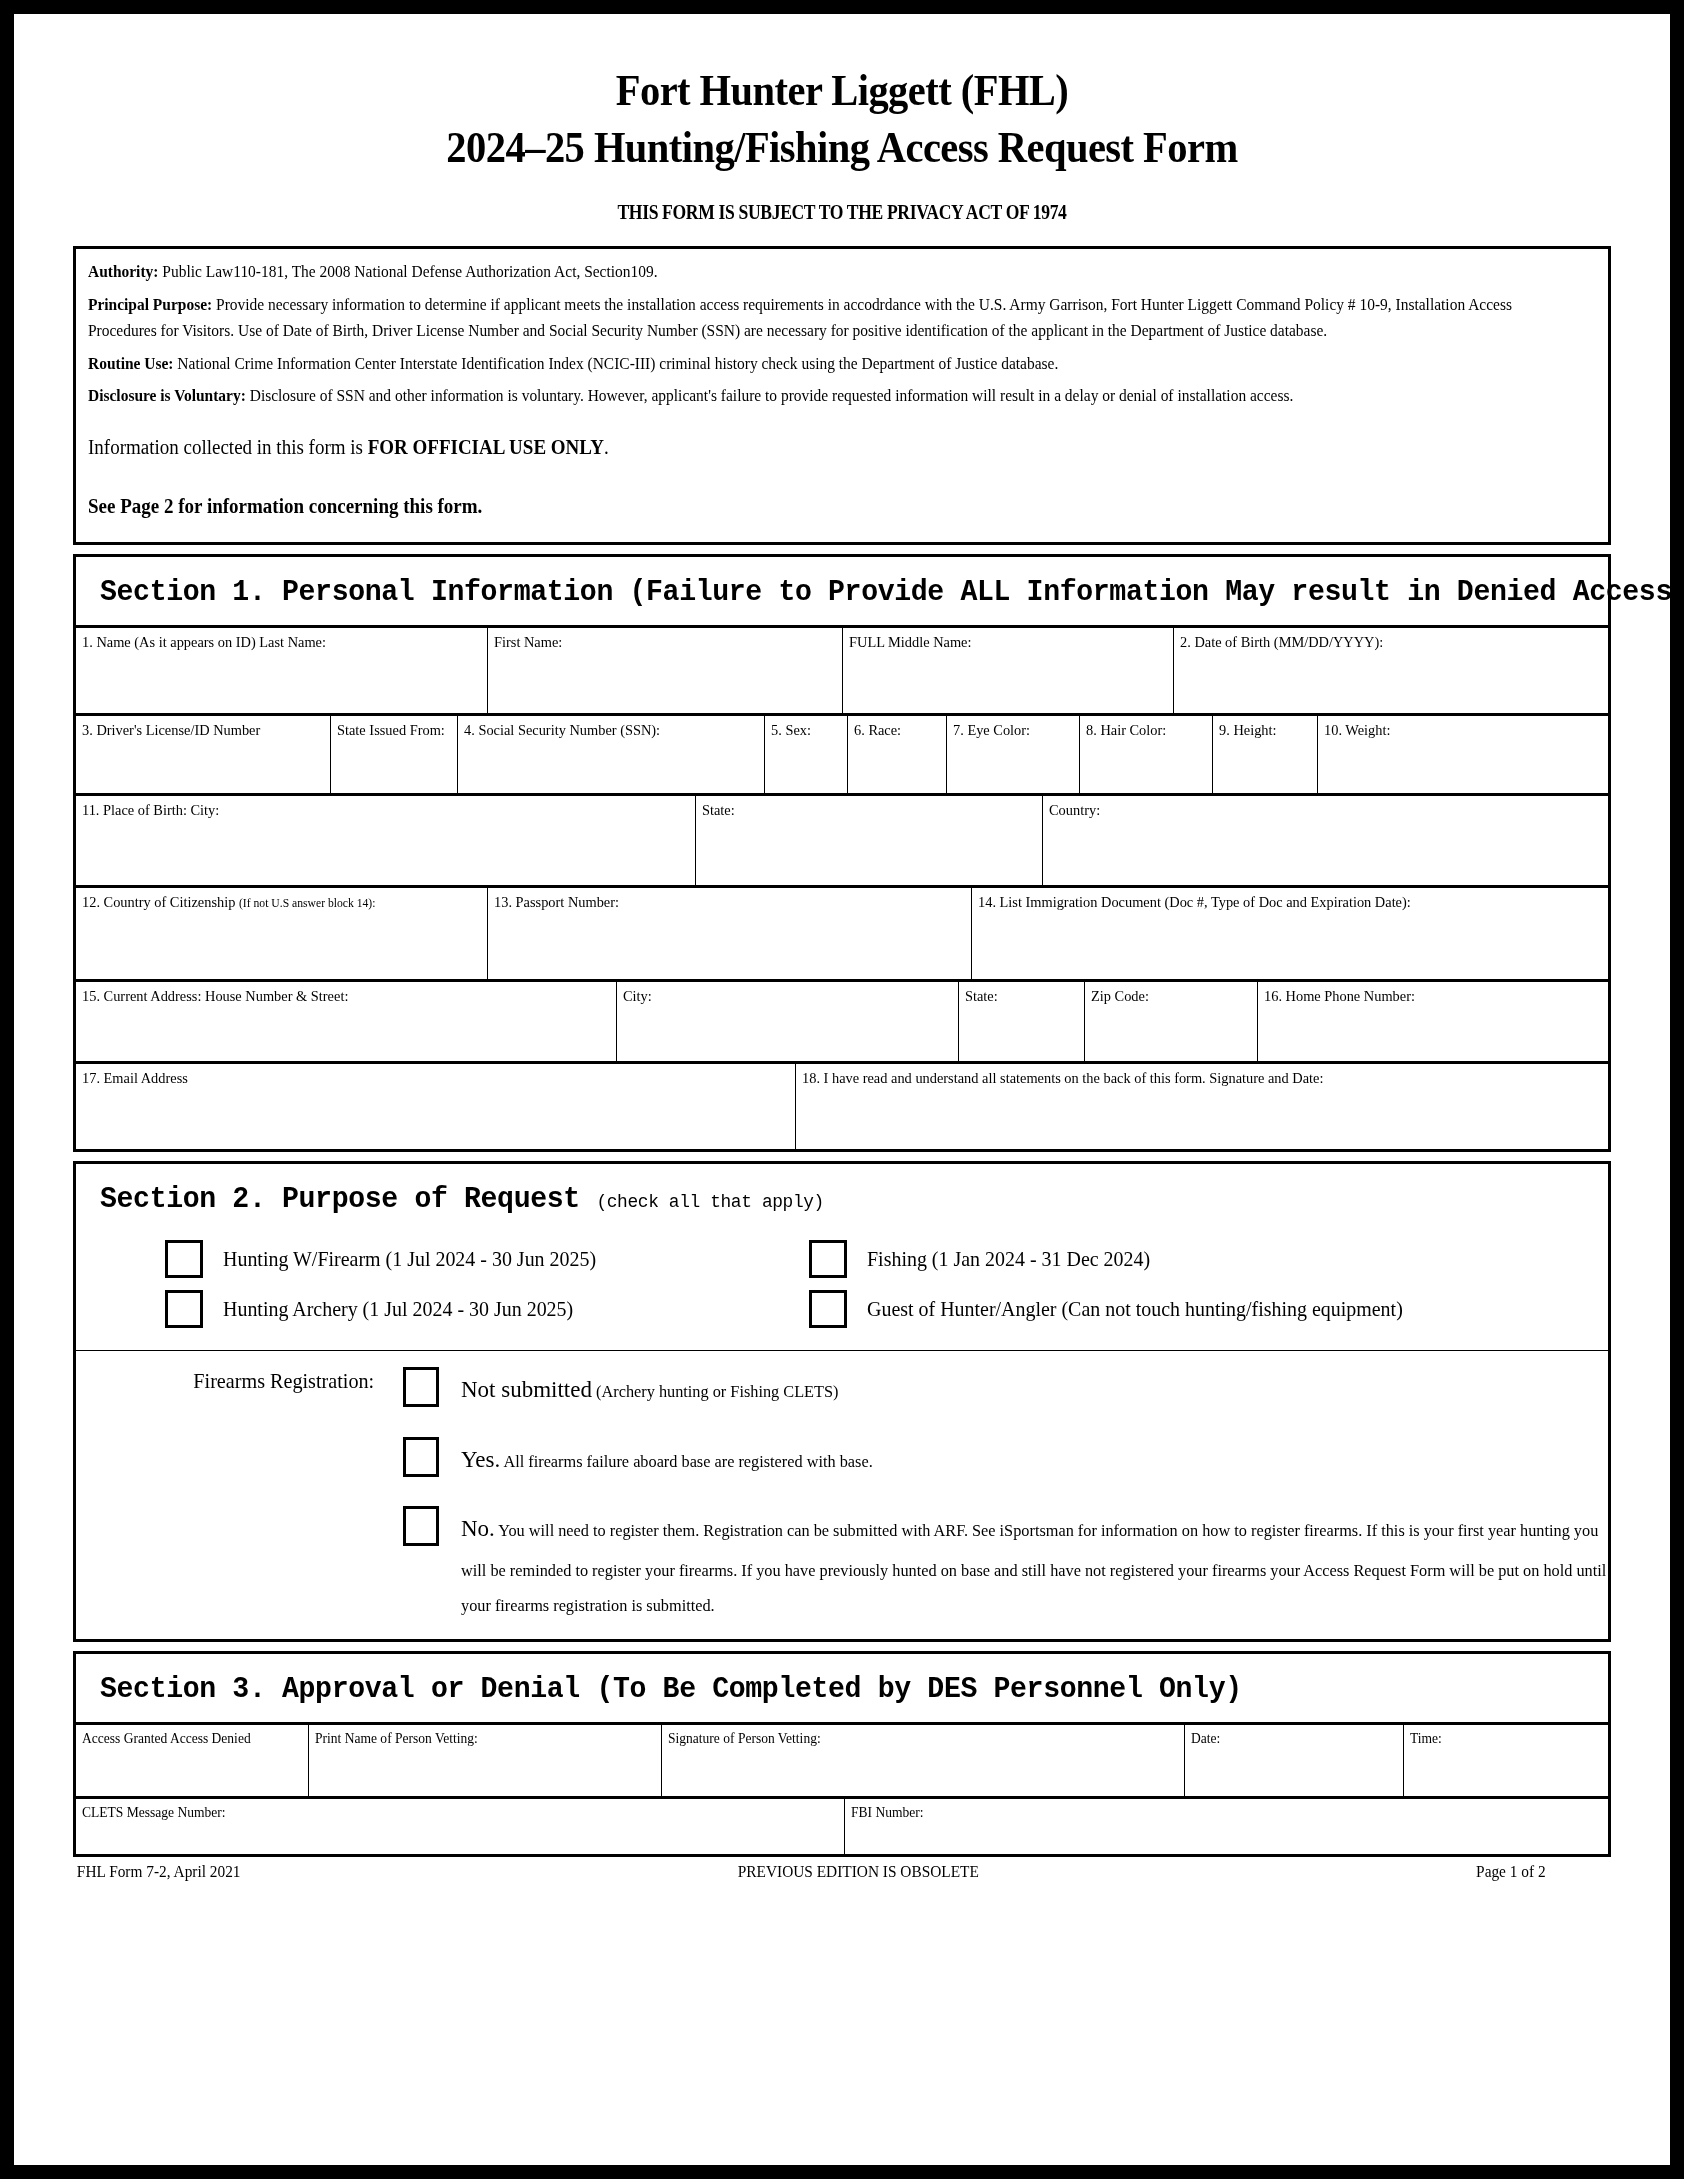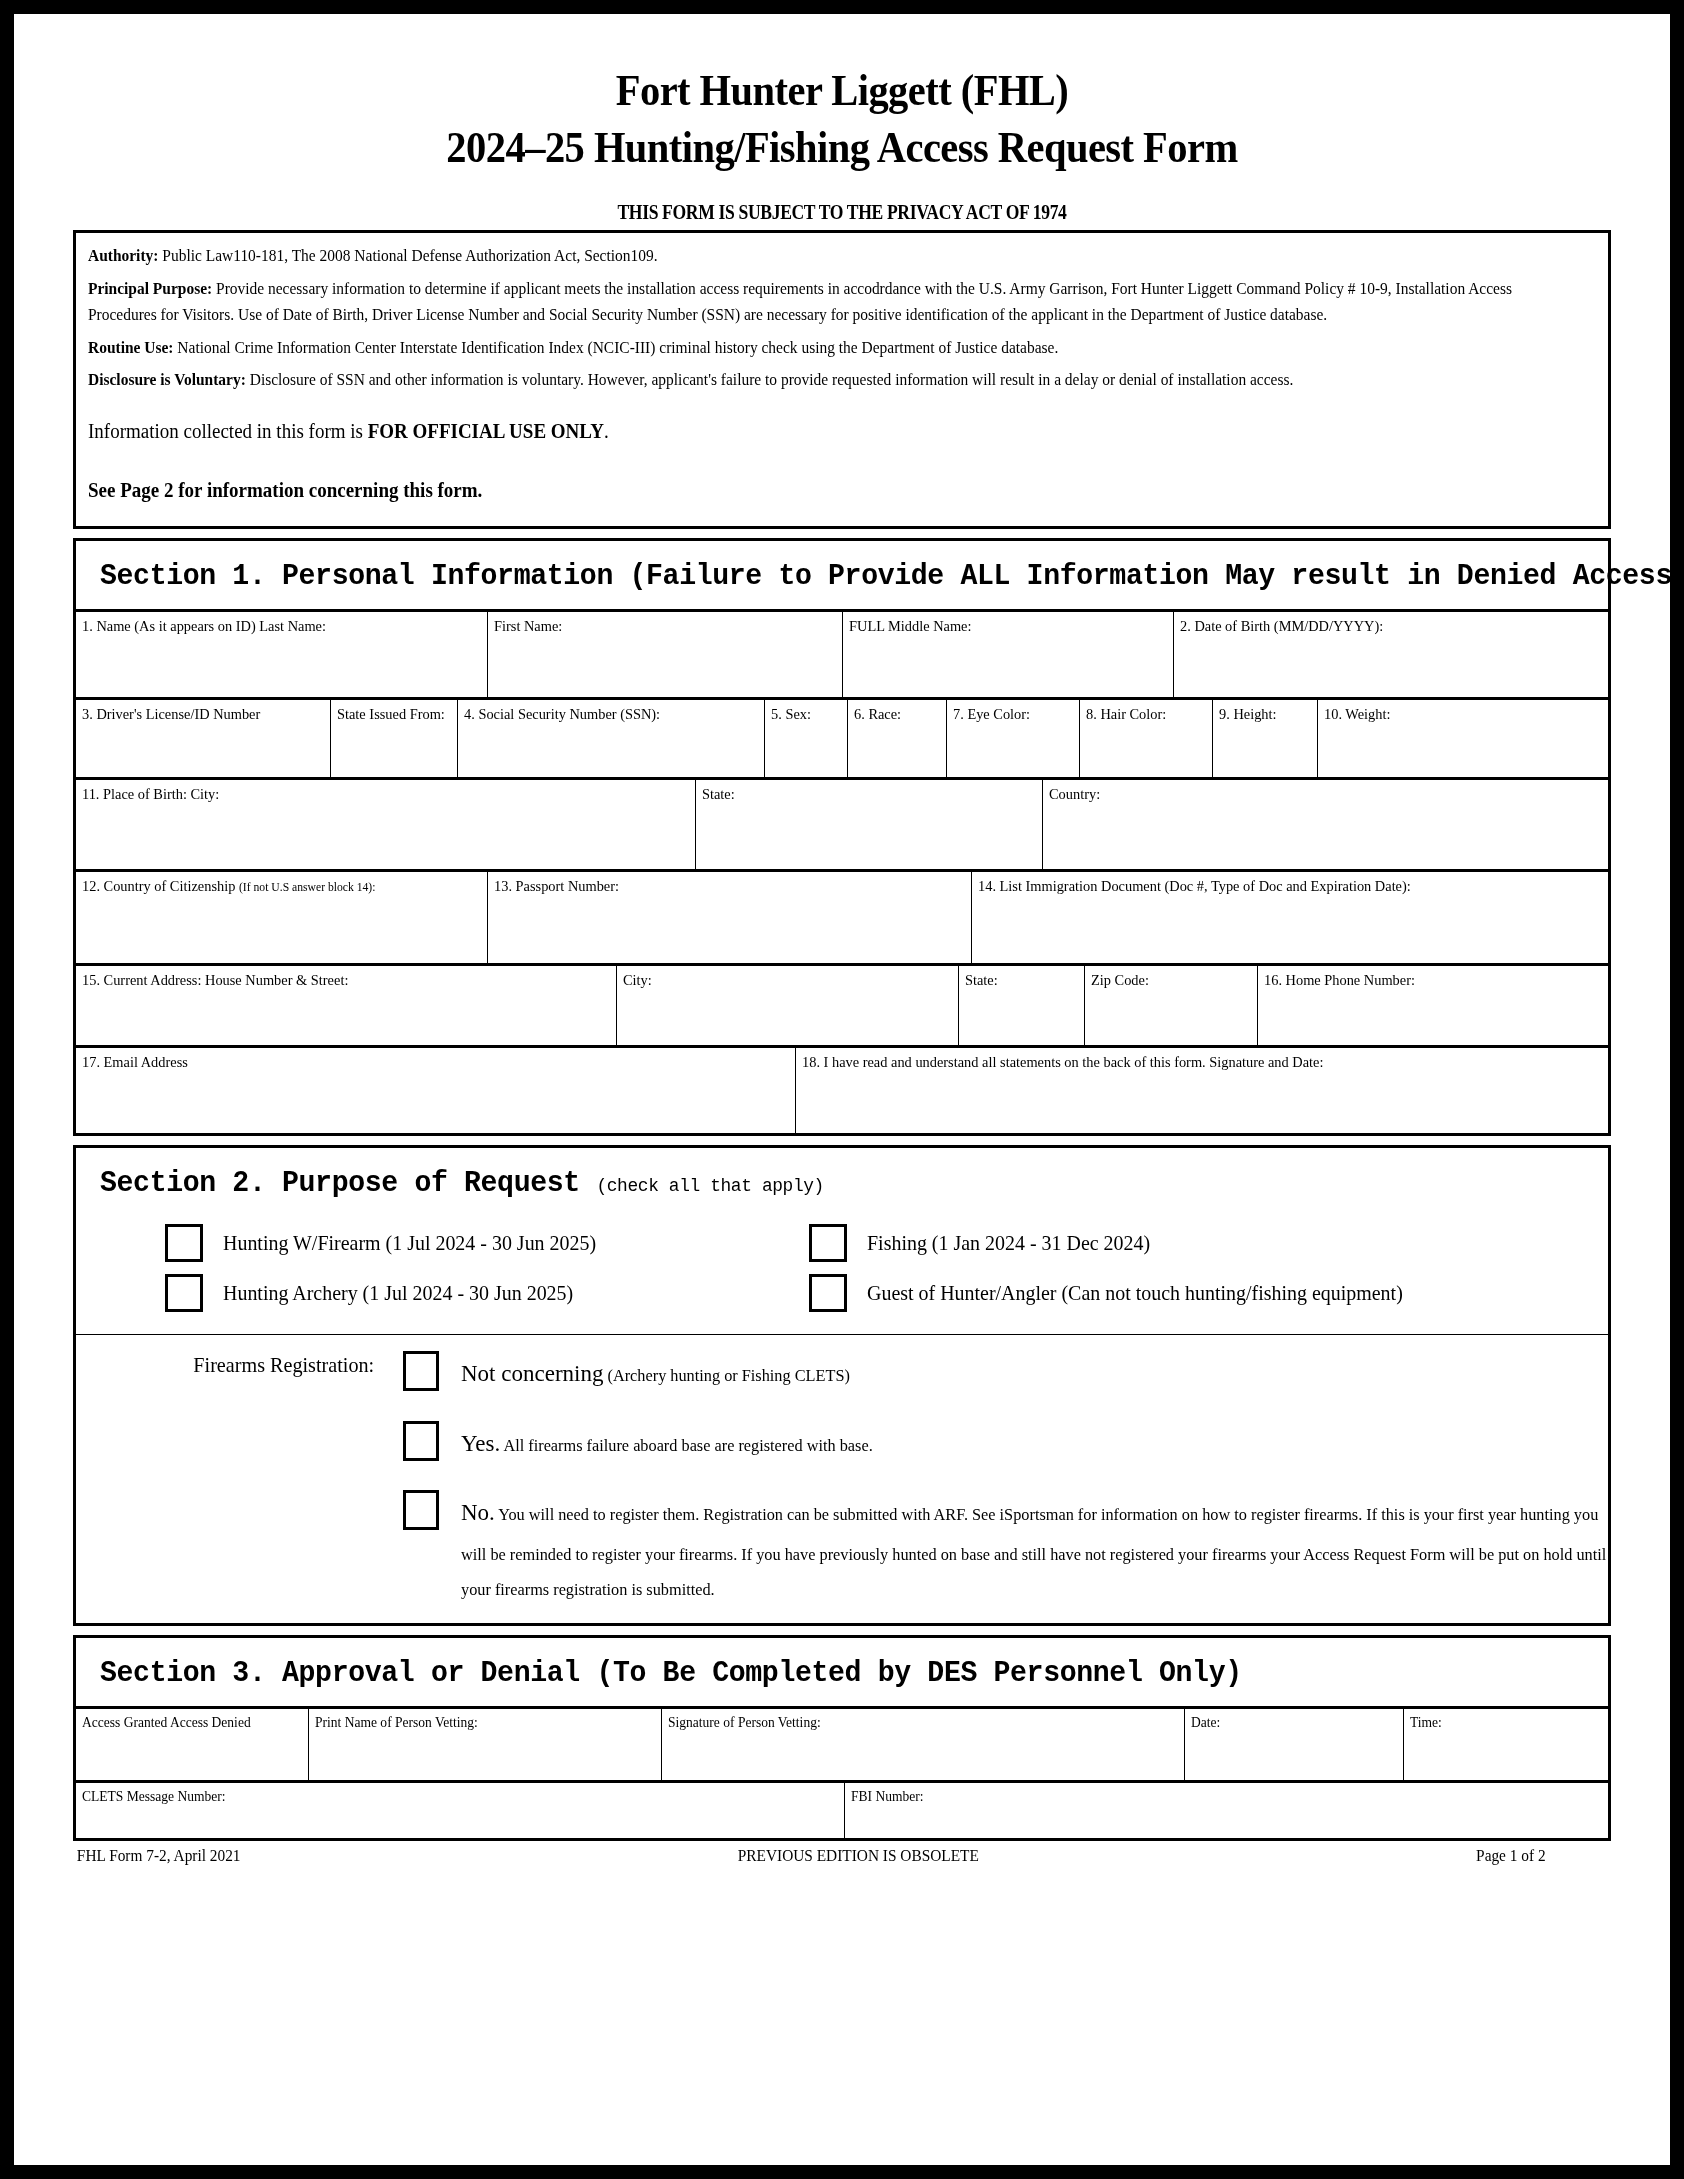--- a/index.html
+++ b/index.html
@@ -60,21 +60,21 @@
 
   
   .box {
     border: 3px solid #000;
     box-sizing: border-box;
   }
   .outer-gap { margin-top: 9px; }
 
   
   #privacy-box {
-    margin-top: 6px;
+    margin-top: 22px;
     padding: 10px 12px 14px 12px;
     font-size: 16.3px;
     line-height: 1.62;
   }
   #privacy-box p {
     margin: 0 0 6px 0;
     transform: scaleX(0.95);
     transform-origin: left center;
   }
   #privacy-box .lead { font-weight: bold; }
@@ -391,21 +391,21 @@
           <span class="cb-label">Guest of Hunter/Angler (Can not touch hunting/fishing equipment)</span>
         </div>
       </div>
     </div>
 
     <div id="firearms">
       <div class="fr-item">
         <div class="fr-title">Firearms Registration:</div>
         <span class="fr-box"></span>
         <div class="fr-text">
-          <span class="big">Not concerning</span>
+          <span class="big">Not submitted</span>
           <span class="note">(Archery hunting or Fishing CLETS)</span>
         </div>
       </div>
 
       <div class="fr-item">
         <div class="spacer"></div>
         <span class="fr-box"></span>
         <div class="fr-text">
           <span class="big">Yes.</span>
           <span class="note">All firearms failure aboard base are registered with base.</span>

